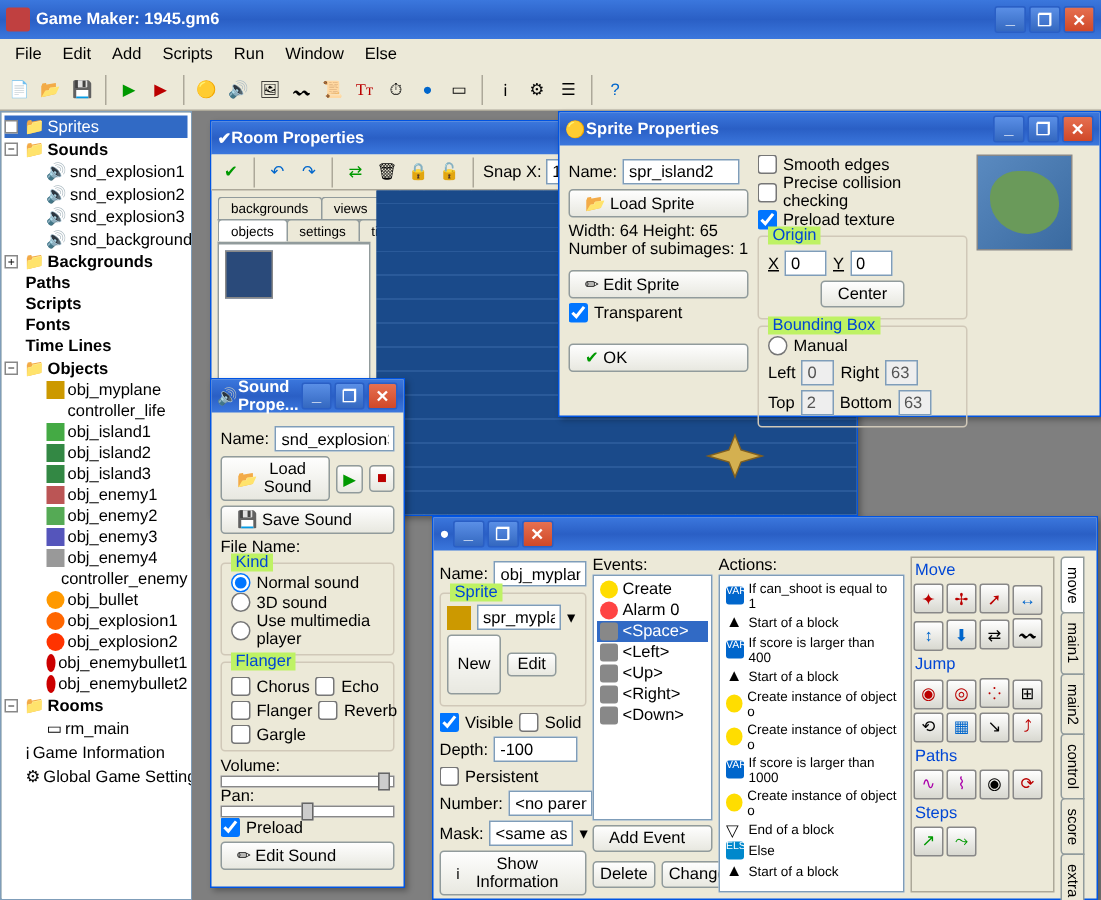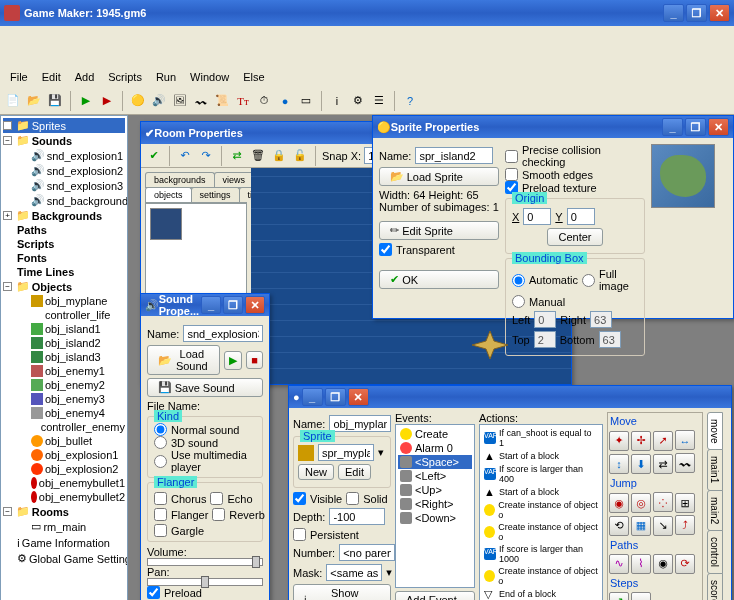--- a/index.html
+++ b/index.html
@@ -2,21 +2,21 @@
 <html><head>
 <meta charset="utf-8">
 <style>
 * { box-sizing: border-box; margin: 0; padding: 0; font-family: Tahoma, sans-serif; font-size: 11px; }
 body { width: 734px; height: 600px; background: #ece9d8; overflow: hidden; position: relative; }
 .titlebar { background: linear-gradient(to bottom, #3b77dd, #2a5fc5, #3b77dd); height: 26px; display: flex; align-items: center; padding: 0 4px; color: white; font-weight: bold; }
 .titlebar .icon { width: 16px; height: 16px; background: #c04040; border-radius: 2px; margin-right: 4px; }
 .titlebar .title { flex: 1; }
 .winbtn { width: 21px; height: 18px; background: linear-gradient(#5a8fe6,#3468c0); border: 1px solid #2a5fc5; border-radius: 2px; margin-left: 2px; color: white; display: flex; align-items: center; justify-content: center; font-weight: bold; }
 .winbtn.close { background: linear-gradient(#e67050,#d04828); }
-.menubar { background: #ece9d8; height: 20px; display: flex; padding: 2px 4px; gap: 2px; margin-top: 41px; }
+.menubar { background: #ece9d8; height: 20px; display: flex; padding: 2px 4px; gap: 2px; }
 .menubar span { padding: 2px 6px; cursor: default; }
 .toolbar { background: #ece9d8; height: 28px; border-bottom: 1px solid #aca899; display: flex; align-items: center; padding: 2px 4px; gap: 3px; }
 .toolbar .tb { width: 18px; height: 18px; border: 1px solid transparent; display: flex; align-items: center; justify-content: center; }
 .toolbar .sep { width: 1px; height: 20px; background: #aca899; margin: 0 3px; }
 .main { display: flex; height: 526px; }
 .sidebar { width: 128px; background: white; border: 1px solid #7f9db9; overflow: auto; padding: 2px; }
 .tree-item { display: flex; align-items: center; gap: 2px; padding: 1px 0; white-space: nowrap; }
 .tree-item.folder { color: #000; }
 .tree-item.sel { background: #316ac5; color: white; }
 .tree-item .pm { width: 9px; height: 9px; border: 1px solid #888; background: white; font-size: 8px; line-height: 7px; text-align: center; margin-right: 2px; }
@@ -28,21 +28,21 @@
 .dlg { position: absolute; background: #ece9d8; border: 1px solid #0054e3; box-shadow: 2px 2px 4px rgba(0,0,0,0.3); }
 .dlg .titlebar { height: 22px; font-size: 11px; }
 .dlg-body { padding: 6px; }
 .row { display: flex; align-items: center; gap: 4px; margin: 3px 0; }
 .lbl { white-space: nowrap; }
 .txt { border: 1px solid #7f9db9; background: white; padding: 1px 3px; height: 17px; }
 .btn { background: linear-gradient(#fefefe,#e8e8e0); border: 1px solid #919b9c; border-radius: 3px; padding: 2px 10px; display: inline-flex; align-items: center; gap: 3px; cursor: default; }
 .chk { display: flex; align-items: center; gap: 4px; }
 .chk input, .rad input { margin: 0; }
 .fieldset { border: 1px solid #d0c8b8; border-radius: 3px; padding: 6px 6px 4px; margin: 4px 0; position: relative; }
-.fieldset > .legend { position: absolute; top: -7px; left: 6px; background: #5eead4; padding: 0 3px; color: #0046d5; }
+.fieldset > .legend { position: absolute; top: -7px; left: 6px; background: #bef264; padding: 0 3px; color: #0046d5; }
 .tabs { display: flex; border-bottom: 1px solid #919b9c; }
 .tab { background: #ece9d8; border: 1px solid #919b9c; border-bottom: none; padding: 2px 8px; margin-right: -1px; border-radius: 3px 3px 0 0; }
 .list { background: white; border: 1px solid #7f9db9; padding: 2px; overflow: auto; }
 .evtitem { display: flex; align-items: center; gap: 3px; padding: 1px 2px; }
 .evtitem.sel { background: #316ac5; color: white; }
 .evtic { width: 12px; height: 12px; border-radius: 2px; }
 .actionpanel { background: #ece9d8; border: 1px solid #aca899; }
 .actbtn { width: 20px; height: 20px; border: 1px solid #888; background: linear-gradient(#fefefe,#d8d8d0); display: inline-flex; align-items: center; justify-content: center; margin: 1px; border-radius: 2px; }
 .vtab { writing-mode: vertical-rl; background: #ece9d8; border: 1px solid #919b9c; padding: 6px 2px; font-size: 10px; border-radius: 3px 0 0 3px; margin-bottom: -1px; }
 svg { display: block; }
@@ -257,25 +257,25 @@
           <div class="row" style="margin-top:14px">
               <button class="btn" style="width:100%">
                 <span style="color:#090">✔</span>
                 <span>OK</span>
               </button>
             </div>
         </div>
         <div style="width:140px">
           <label class="chk">
               <input type="checkbox" style="">
+              <span>Smooth edges</span>
+            </label>
+          <label class="chk">
+              <input type="checkbox" style="">
               <span>Precise collision checking</span>
-            </label>
-          <label class="chk">
-              <input type="checkbox" style="">
-              <span>Smooth edges</span>
             </label>
           <label class="chk">
               <input type="checkbox" checked="" style="">
               <span>Preload texture</span>
             </label>
           <div class="fieldset">
             <div class="legend">Origin</div>
             <div class="row">
               <u>X</u>
                 <input class="txt" style="width: 28px;" value="0">
@@ -283,30 +283,20 @@
                 <input class="txt" style="width: 28px;" value="0">
             </div>
             <div class="row" style="justify-content:center">
                 <button class="btn">
                   <span>Center</span>
                 </button>
               </div>
           </div>
           <div class="fieldset">
             <div class="legend">Bounding Box</div>
-            <div class="row">
-                <label class="chk">
-                  <input type="radio" name="bb" checked="" style="">
-                  <span>Automatic</span>
-                </label>
-                <label class="chk">
-                  <input type="radio" name="bb" style="">
-                  <span>Full image</span>
-                </label>
-              </div>
             <label class="chk">
                 <input type="radio" name="bb" style="">
                 <span>Manual</span>
               </label>
             <div class="row">
                 <span>Left</span>
                 <input class="txt" style="width: 22px; background: rgb(238, 238, 238);" disabled="" value="0"> 
                 <span>Right</span>
                 <input class="txt" style="width: 22px; background: rgb(238, 238, 238);" disabled="" value="63">
               </div>
@@ -425,21 +415,21 @@
               <input class="txt" style="width: 62px;" value="obj_myplane">
             </div>
           <div class="fieldset" style="padding:4px">
             <div class="legend">Sprite</div>
             <div class="row">
                 <span class="ic" style="background:#c90;width:16px;height:16px"></span>
                 <input class="txt" style="width: 56px;" value="spr_myplane">
                 <span>▾</span>
               </div>
             <div class="row">
-                <button class="btn" style="padding:1px 6px">
+                <button class="btn" style="padding:13px 6px">
                   <span>New</span>
                 </button>
                 <button class="btn" style="padding:1px 6px">
                   <span>Edit</span>
                 </button>
               </div>
           </div>
           <div class="row">
               <label class="chk">
                 <input type="checkbox" checked="" style="">

